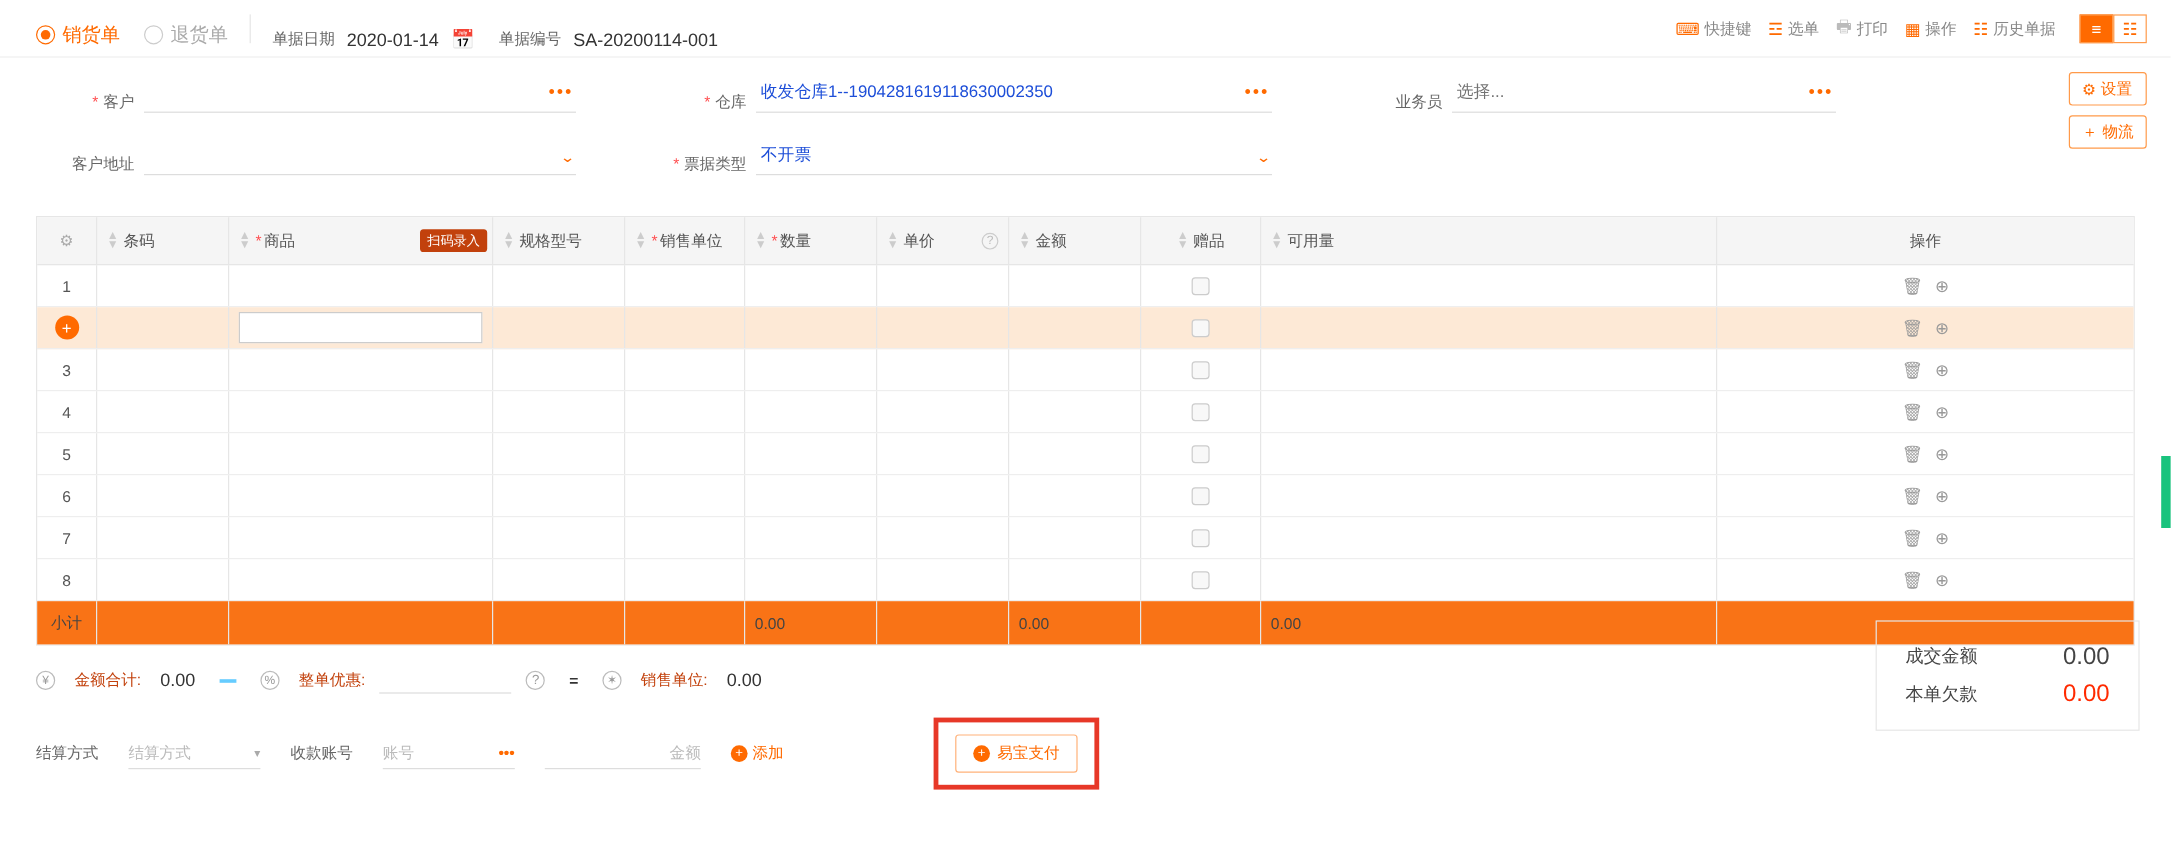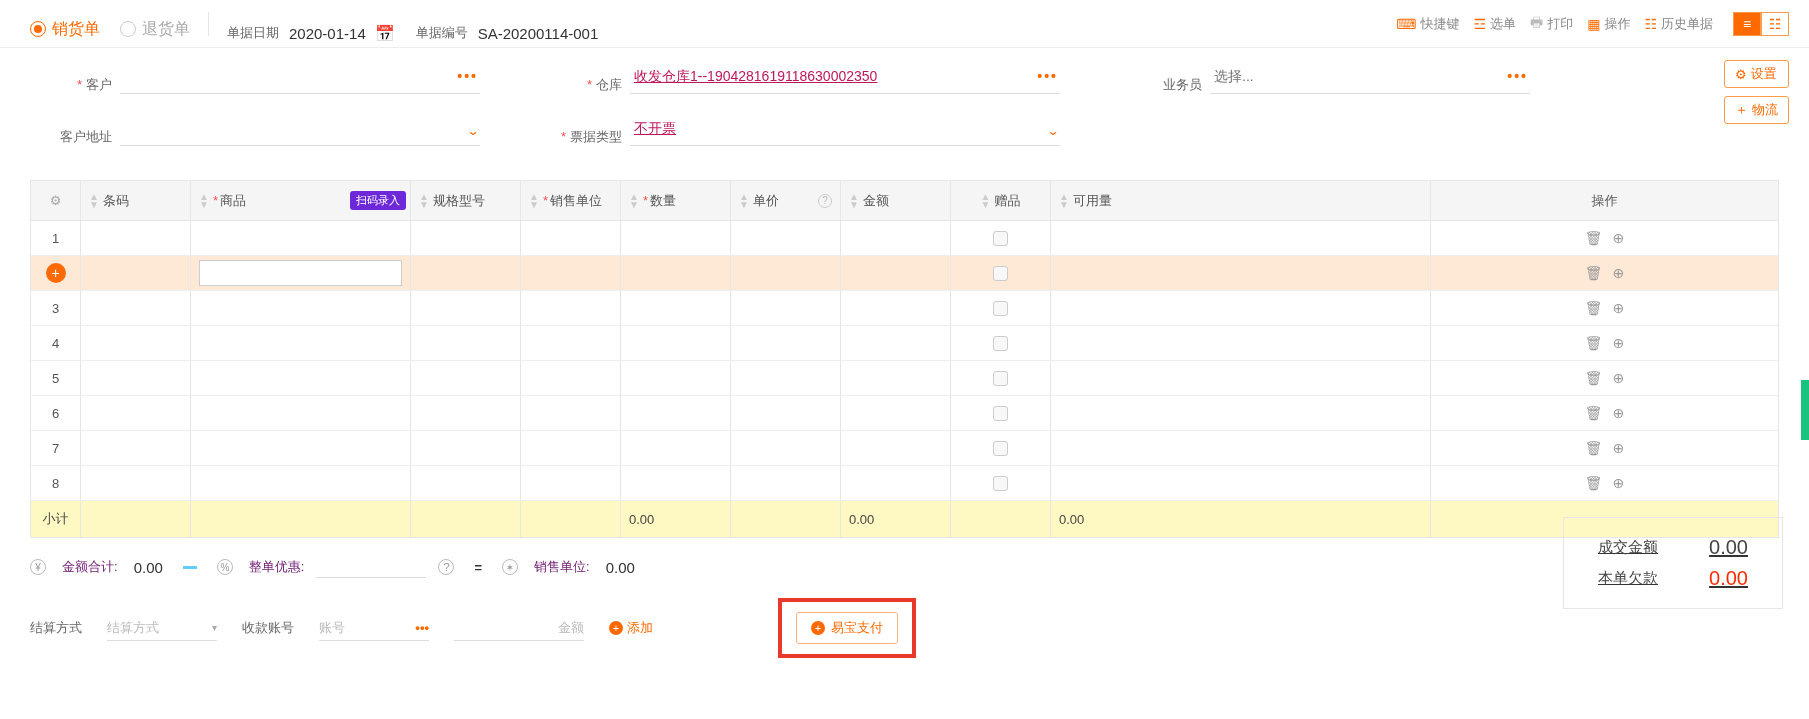--- a/index.html
+++ b/index.html
@@ -29,37 +29,37 @@
 .view-toggle .vt.active { background: #ff6a00; color: #fff; }
 
 
 .header-fields { padding: 18px 30px 10px 30px; }
 .hf-row { display: flex; align-items: center; gap: 60px; margin-bottom: 24px; position: relative; }
 .hf-field { display: flex; align-items: flex-end; }
 .hf-label { width: 90px; text-align: right; color: #666; padding-right: 8px; }
 .hf-label .star { color: #ff4d4f; margin-right: 4px; }
 .hf-input { border: none; border-bottom: 1px solid #ddd; min-width: 360px; height: 28px; padding: 2px 4px; font-size: 14px; color: #333; position: relative; }
 .hf-input.short { min-width: 320px; }
-.hf-input .val { color: #be185d; text-decoration: underline; }
+.hf-input .val { color: #1d4ed8; }
 .hf-input .ph { color: #737373; }
 .hf-input .caret { position: absolute; right: 2px; top: 6px; color: #ff6a00; font-size: 12px; transform: scaleX(1.3); }
 .hf-input .dots { position: absolute; right: 2px; top: 2px; color: #ff6a00; font-weight: bold; letter-spacing: 2px; }
 
 .side-buttons { position: absolute; right: 20px; top: 60px; display: flex; flex-direction: column; gap: 8px; }
 .side-btn { border: 1px solid #ff9a4a; color: #ff6a00; background: #fff; padding: 4px 10px; border-radius: 3px; font-size: 13px; cursor: pointer; display: flex; align-items: center; gap: 4px; }
 
 
 .table-wrap { margin: 0 30px; border: 1px solid #e6e6e6; }
 .thead { display: flex; background: #f5f5f5; height: 40px; border-bottom: 1px solid #e6e6e6; }
 .th, .td { border-right: 1px solid #e6e6e6; display: flex; align-items: center; padding: 0 8px; font-size: 13px; color: #555; position: relative; }
 .th:last-child, .td:last-child { border-right: none; }
 .th .sort { color: #ccc; font-size: 10px; line-height: 8px; margin-right: 4px; display: inline-flex; flex-direction: column; }
 .th .star { color: #ff4d4f; margin-right: 2px; }
 .th .gear { color: #aaa; cursor: pointer; }
-.th .scan-badge { position: absolute; right: 4px; background: #6d28d9; color: #fff; font-size: 11px; padding: 2px 6px; border-radius: 3px; }
+.th .scan-badge { position: absolute; right: 4px; background: #c2410c; color: #fff; font-size: 11px; padding: 2px 6px; border-radius: 3px; }
 .th .help { position: absolute; right: 8px; color: #bbb; border: 1px solid #ccc; border-radius: 50%; width: 14px; height: 14px; font-size: 10px; display: flex; align-items: center; justify-content: center; }
 
 .c-idx { width: 50px; justify-content: center; }
 .c-barcode { width: 110px; }
 .c-product { width: 220px; }
 .c-spec { width: 110px; }
 .c-unit { width: 100px; }
 .c-qty { width: 110px; }
 .c-price { width: 110px; }
 .c-amount { width: 110px; }
@@ -69,44 +69,44 @@
 
 .tbody .trow { display: flex; height: 35px; border-bottom: 1px solid #eee; }
 .trow.active { background: #fde9d6; }
 .trow .td { color: #555; }
 .trow .add-btn { width: 20px; height: 20px; border-radius: 50%; background: #ff6a00; color: #fff; display: flex; align-items: center; justify-content: center; font-size: 14px; cursor: pointer; }
 .trow .chk { width: 15px; height: 15px; border: 1px solid #ccc; border-radius: 3px; background: #f8f8f8; }
 .trow .ops-icons { display: flex; gap: 10px; color: #999; }
 .trow .ops-icons span { cursor: pointer; font-size: 14px; }
 .input-cell { border: 1px solid #ccc; background: #fff; height: 26px; width: 100%; }
 
-.tfoot { display: flex; height: 36px; background: #fef9c3; }
+.tfoot { display: flex; height: 36px; background: #f97316; }
 .tfoot .td { color: #444; }
 
 
 .bottom { display: flex; align-items: center; padding: 18px 30px 0 30px; gap: 12px; color: #666; }
-.bottom .lbl { color: #701a75; }
+.bottom .lbl { color: #c2410c; }
 .bottom .amt { font-size: 15px; color: #333; margin-left: 4px; }
 .bottom .dash { display: inline-block; width: 14px; height: 3px; background: #66ccff; margin: 0 8px; }
 .bottom .eq { font-weight: bold; margin: 0 8px; color: #333; }
 .bottom .circ { width: 16px; height: 16px; border: 1px solid #bbb; border-radius: 50%; display: inline-flex; align-items: center; justify-content: center; font-size: 10px; color: #999; margin-right: 4px; }
 .bottom .help2 { width: 16px; height: 16px; border: 1px solid #bbb; border-radius: 50%; display: inline-flex; align-items: center; justify-content: center; font-size: 11px; color: #999; }
 .bottom input.whole-disc { border: none; border-bottom: 1px solid #ddd; width: 110px; height: 22px; }
 
 .bottom2 { display: flex; align-items: center; padding: 20px 30px 20px 30px; gap: 25px; color: #666; }
 .sel { border: none; border-bottom: 1px solid #ddd; min-width: 110px; height: 26px; color: #bbb; position: relative; display: inline-flex; align-items: center; }
 .sel .caret2 { position: absolute; right: 0; color: #aaa; font-size: 10px; }
 .sel .dots2 { position: absolute; right: 0; color: #ff6a00; font-weight: bold; }
 .add-link { color: #ff6a00; display: inline-flex; align-items: center; gap: 4px; cursor: pointer; }
 .add-link .pl { width: 14px; height: 14px; border-radius: 50%; background: #ff6a00; color: #fff; display: flex; align-items: center; justify-content: center; font-size: 11px; }
 .yibao-wrap { margin-left: 100px; border: 4px solid #e73828; padding: 10px 14px; }
 .yibao-btn { border: 1px solid #ffb27a; color: #ff6a00; background: #fff; padding: 6px 14px; border-radius: 3px; font-size: 13px; display: flex; align-items: center; gap: 6px; cursor: pointer; }
 .yibao-btn .pl { width: 14px; height: 14px; border-radius: 50%; background: #ff6a00; color: #fff; display: flex; align-items: center; justify-content: center; font-size: 11px; }
 
-.summary-box { position: absolute; right: 26px; bottom: 110px; border: 1px solid #e6e6e6; padding: 14px 34px; min-width: 220px; text-decoration: underline; }
+.summary-box { position: absolute; right: 26px; bottom: 110px; border: 1px solid #e6e6e6; padding: 14px 24px; min-width: 220px; }
 .summary-box .srow { display: flex; justify-content: space-between; align-items: center; font-size: 15px; padding: 4px 0; color: #444; }
 .summary-box .srow .v { font-size: 20px; }
 .summary-box .srow .v.red { color: #ff2a00; }
 
 .right-handle { position: absolute; right: 0; top: 380px; width: 8px; height: 60px; background: #19c37d; }
 </style>
 </head>
 <body>
 <div class="container">
 

